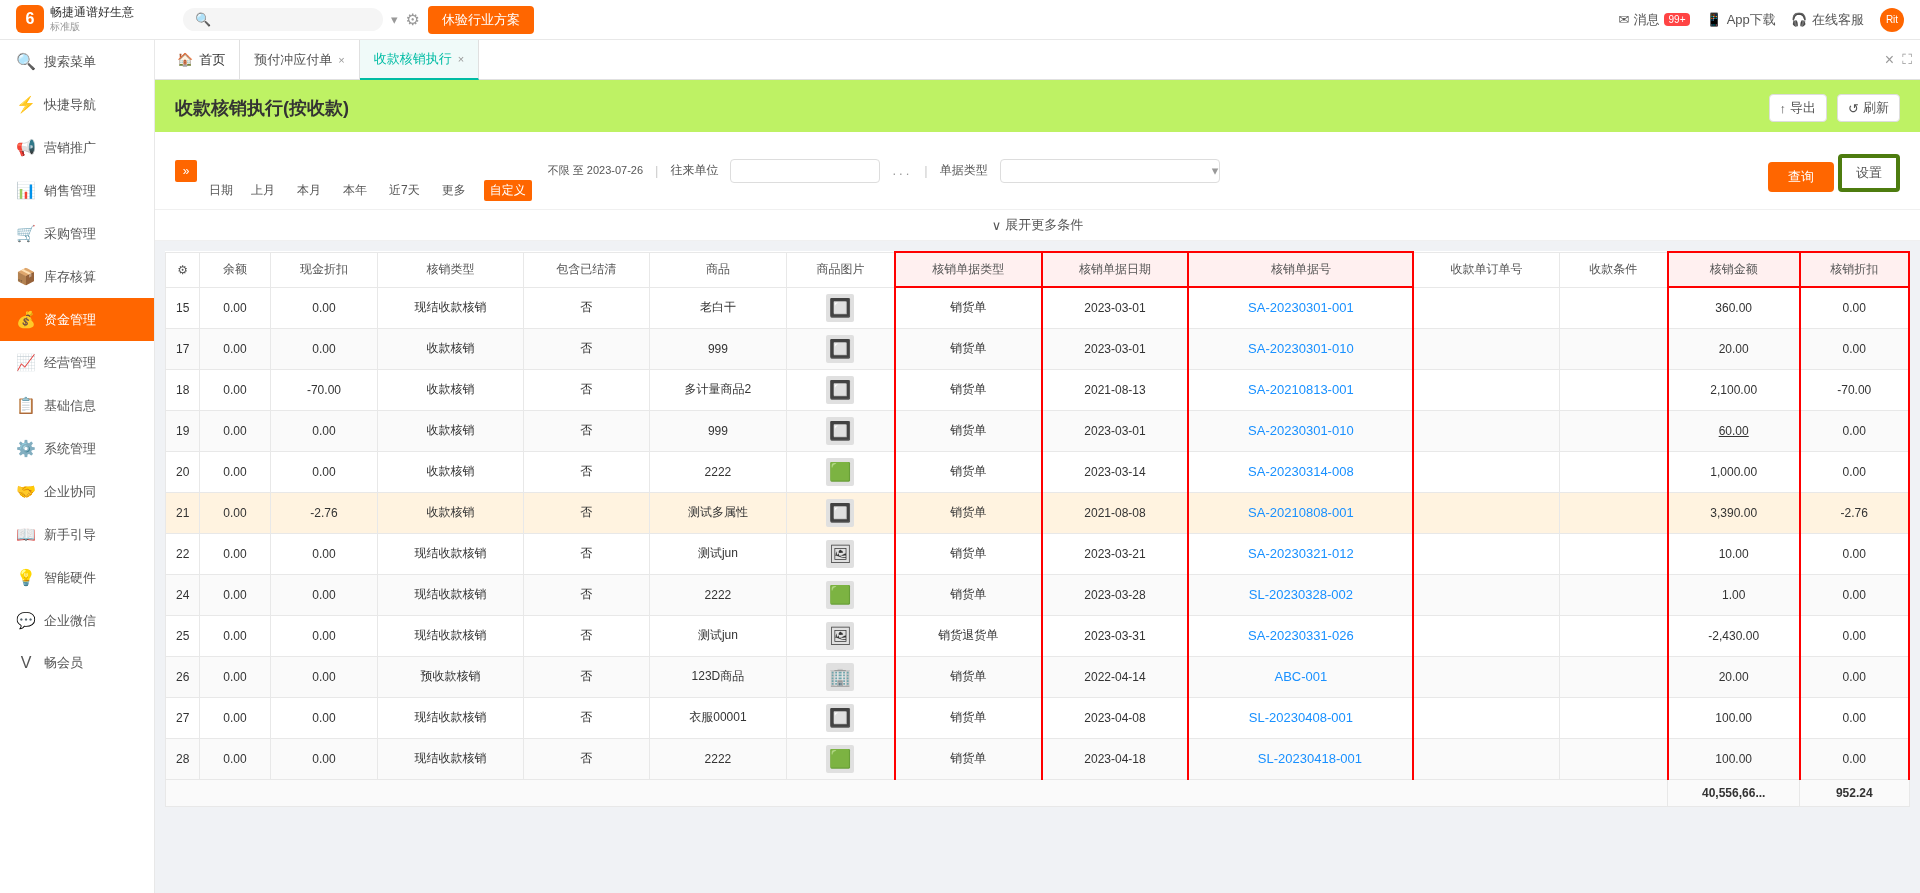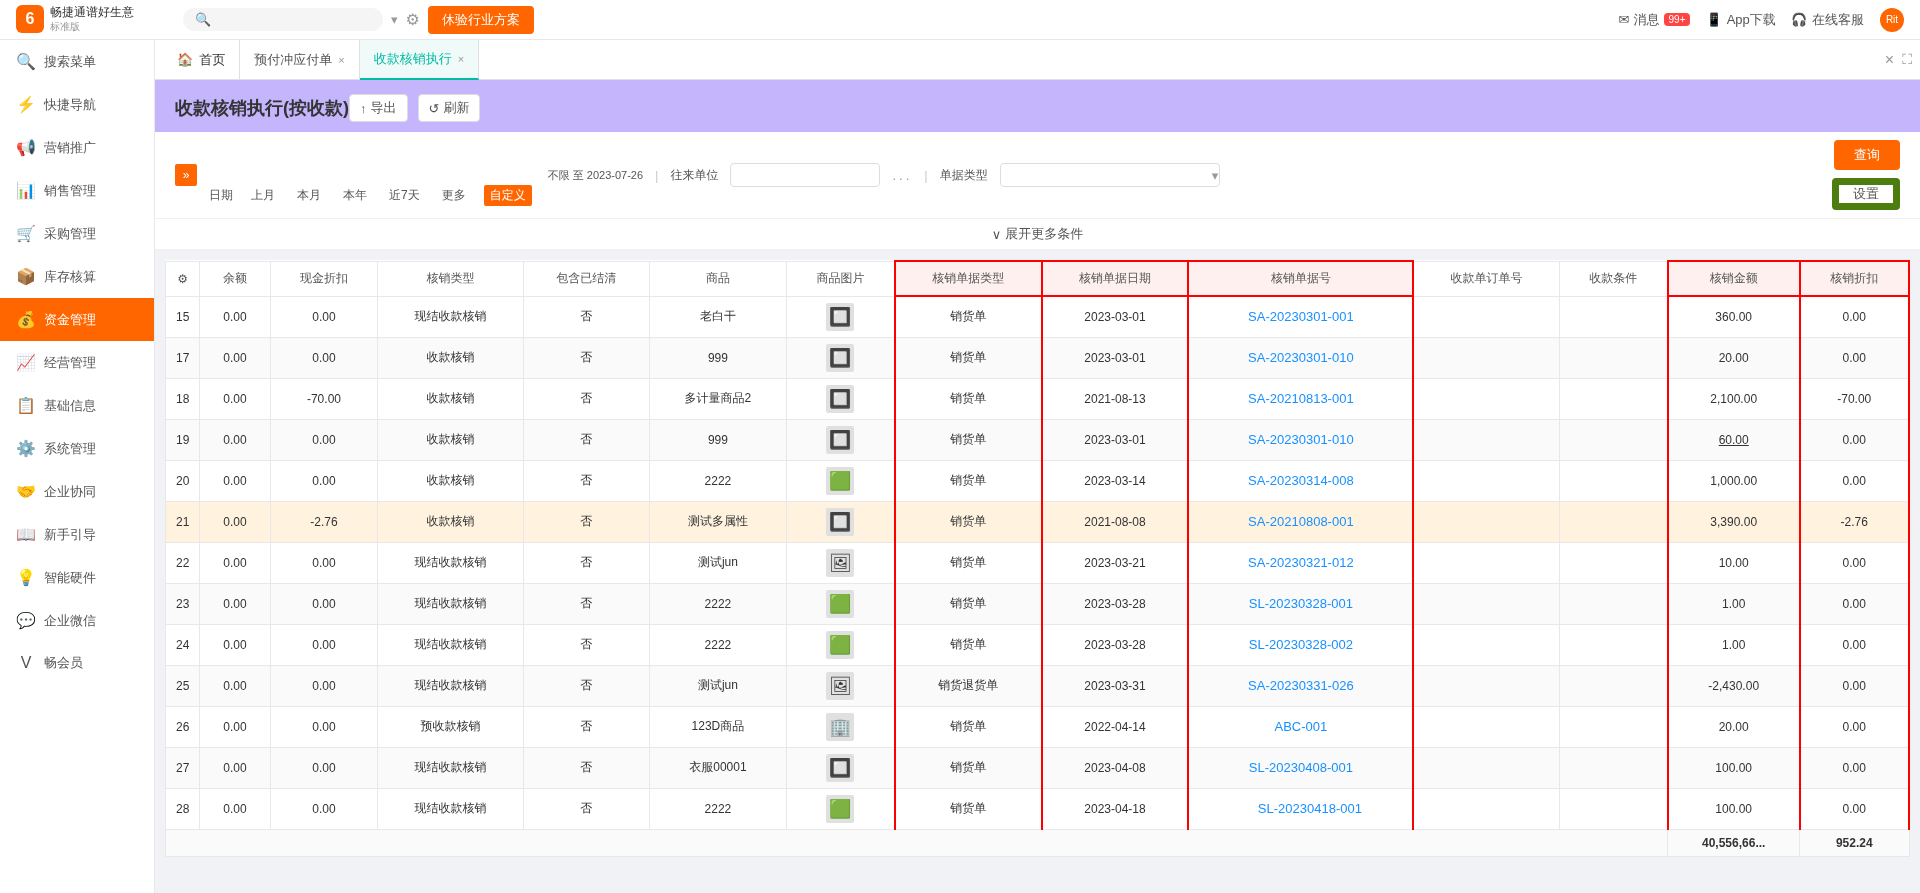--- a/index.html
+++ b/index.html
@@ -34,40 +34,40 @@
 
     
     .tab-bar { background: #fff; display: flex; align-items: center; border-bottom: 1px solid #e0e0e0; height: 40px; padding: 0 8px; }
     .tab { display: flex; align-items: center; gap: 6px; padding: 0 14px; height: 40px; cursor: pointer; color: #555; font-size: 13px; border-right: 1px solid #e0e0e0; }
     .tab.home { color: #333; }
     .tab.active { background: #f0faf9; color: #00bca4; border-bottom: 2px solid #00bca4; }
     .tab-close { color: #999; font-size: 11px; cursor: pointer; }
     .tab-bar-actions { margin-left: auto; display: flex; align-items: center; gap: 8px; color: #999; }
 
     
-    .page-header { background: #c4b5fd; padding: 14px 20px 10px; display: flex; align-items: center; }
+    .page-header { background: #bef264; padding: 14px 20px 10px; display: flex; align-items: center; justify-content: space-between; }
     .page-title { font-size: 18px; font-weight: bold; color: #333; }
     .header-actions { display: flex; gap: 10px; }
     .btn-export { display: flex; align-items: center; gap: 4px; color: #555; border: 1px solid #ddd; border-radius: 4px; padding: 4px 10px; background: #fff; cursor: pointer; }
     .btn-refresh { display: flex; align-items: center; gap: 4px; color: #555; border: 1px solid #ddd; border-radius: 4px; padding: 4px 10px; background: #fff; cursor: pointer; }
 
     
     .filter-bar { background: #fff; padding: 8px 20px; display: flex; align-items: center; gap: 12px; flex-wrap: wrap; border-bottom: 1px solid #f0f0f0; }
     .filter-expand-btn { width: 22px; height: 22px; background: #ff6600; color: #fff; border: none; border-radius: 2px; cursor: pointer; display: flex; align-items: center; justify-content: center; font-size: 12px; }
     .filter-label { color: #555; font-size: 12px; }
     .date-filter { display: flex; align-items: center; gap: 14px; margin-top: 40px; }
     .date-option { color: #555; font-size: 12px; cursor: pointer; padding: 2px 4px; }
     .date-option.custom { color: #fff; background: #ff6600; border-radius: 2px; padding: 2px 6px; }
     .date-range { color: #555; font-size: 11px; }
     .filter-divider { color: #ccc; }
     .filter-input { border: 1px solid #ddd; border-radius: 4px; padding: 4px 8px; font-size: 12px; color: #999; width: 150px; }
     .filter-dots { color: #999; letter-spacing: 3px; }
     .btn-query { background: #ff6600; color: #fff; border: none; border-radius: 4px; padding: 6px 20px; font-size: 13px; cursor: pointer; }
-    .btn-setting { background: #fff; color: #555; border: 7px solid #4d7c0f; border-radius: 4px; padding: 0 14px; font-size: 13px; cursor: pointer; display: block; margin-top: 4px; }
-    .filter-right { display: flex; flex-direction: column; align-items: flex-end; margin-left: auto; gap: 4px; }
+    .btn-setting { background: #fff; color: #555; border: 4px solid #4d7c0f; border-radius: 4px; padding: 6px 14px; font-size: 13px; cursor: pointer; display: block; margin-top: 4px; }
+    .filter-right { display: flex; flex-direction: row; align-items: flex-end; margin-left: auto; gap: 4px; }
 
     
     .expand-bar { background: #fff; padding: 6px 20px; display: flex; align-items: center; justify-content: center; border-bottom: 1px solid #f0f0f0; }
     .expand-link { display: flex; align-items: center; gap: 4px; color: #555; font-size: 12px; cursor: pointer; }
 
     
     .table-wrap { flex: 1; overflow: auto; padding: 10px; }
     .data-table { width: 100%; background: #fff; border-collapse: collapse; border: 1px solid #e8e8e8; }
     .data-table thead tr { background: #f5f5f5; }
     .data-table th { padding: 8px 10px; border: 1px solid #e8e8e8; color: #555; font-weight: normal; font-size: 12px; text-align: center; white-space: nowrap; }
@@ -385,36 +385,20 @@
       <td><span class="thumbnail">🖼</span></td>
       <td style="border-left:2px solid red; border-right:2px solid red;">销货单</td>
       <td style="border-left:2px solid red; border-right:2px solid red;">2023-03-21</td>
       <td style="border-left:2px solid red; border-right:2px solid red;"><a class="link-text">SA-20230321-012</a></td>
       <td></td>
       <td></td>
       <td class="" style="border-left:2px solid red; border-right:2px solid red;">10.00</td>
       <td class="" style="border-left:2px solid red; border-right:2px solid red;">0.00</td>
     </tr>
             <tr>
-      <td>23</td>
-      <td>0.00</td>
-      <td class="">0.00</td>
-      <td>现结收款核销</td>
-      <td>否</td>
-      <td>2222</td>
-      <td><span class="thumbnail">🟩</span></td>
-      <td style="border-left:2px solid red; border-right:2px solid red;">销货单</td>
-      <td style="border-left:2px solid red; border-right:2px solid red;">2023-03-28</td>
-      <td style="border-left:2px solid red; border-right:2px solid red;"><a class="link-text">SL-20230328-001</a></td>
-      <td></td>
-      <td></td>
-      <td class="" style="border-left:2px solid red; border-right:2px solid red;">1.00</td>
-      <td class="" style="border-left:2px solid red; border-right:2px solid red;">0.00</td>
-    </tr>
-            <tr>
       <td>24</td>
       <td>0.00</td>
       <td class="">0.00</td>
       <td>现结收款核销</td>
       <td>否</td>
       <td>2222</td>
       <td><span class="thumbnail">🟩</span></td>
       <td style="border-left:2px solid red; border-right:2px solid red;">销货单</td>
       <td style="border-left:2px solid red; border-right:2px solid red;">2023-03-28</td>
       <td style="border-left:2px solid red; border-right:2px solid red;"><a class="link-text">SL-20230328-002</a></td>

